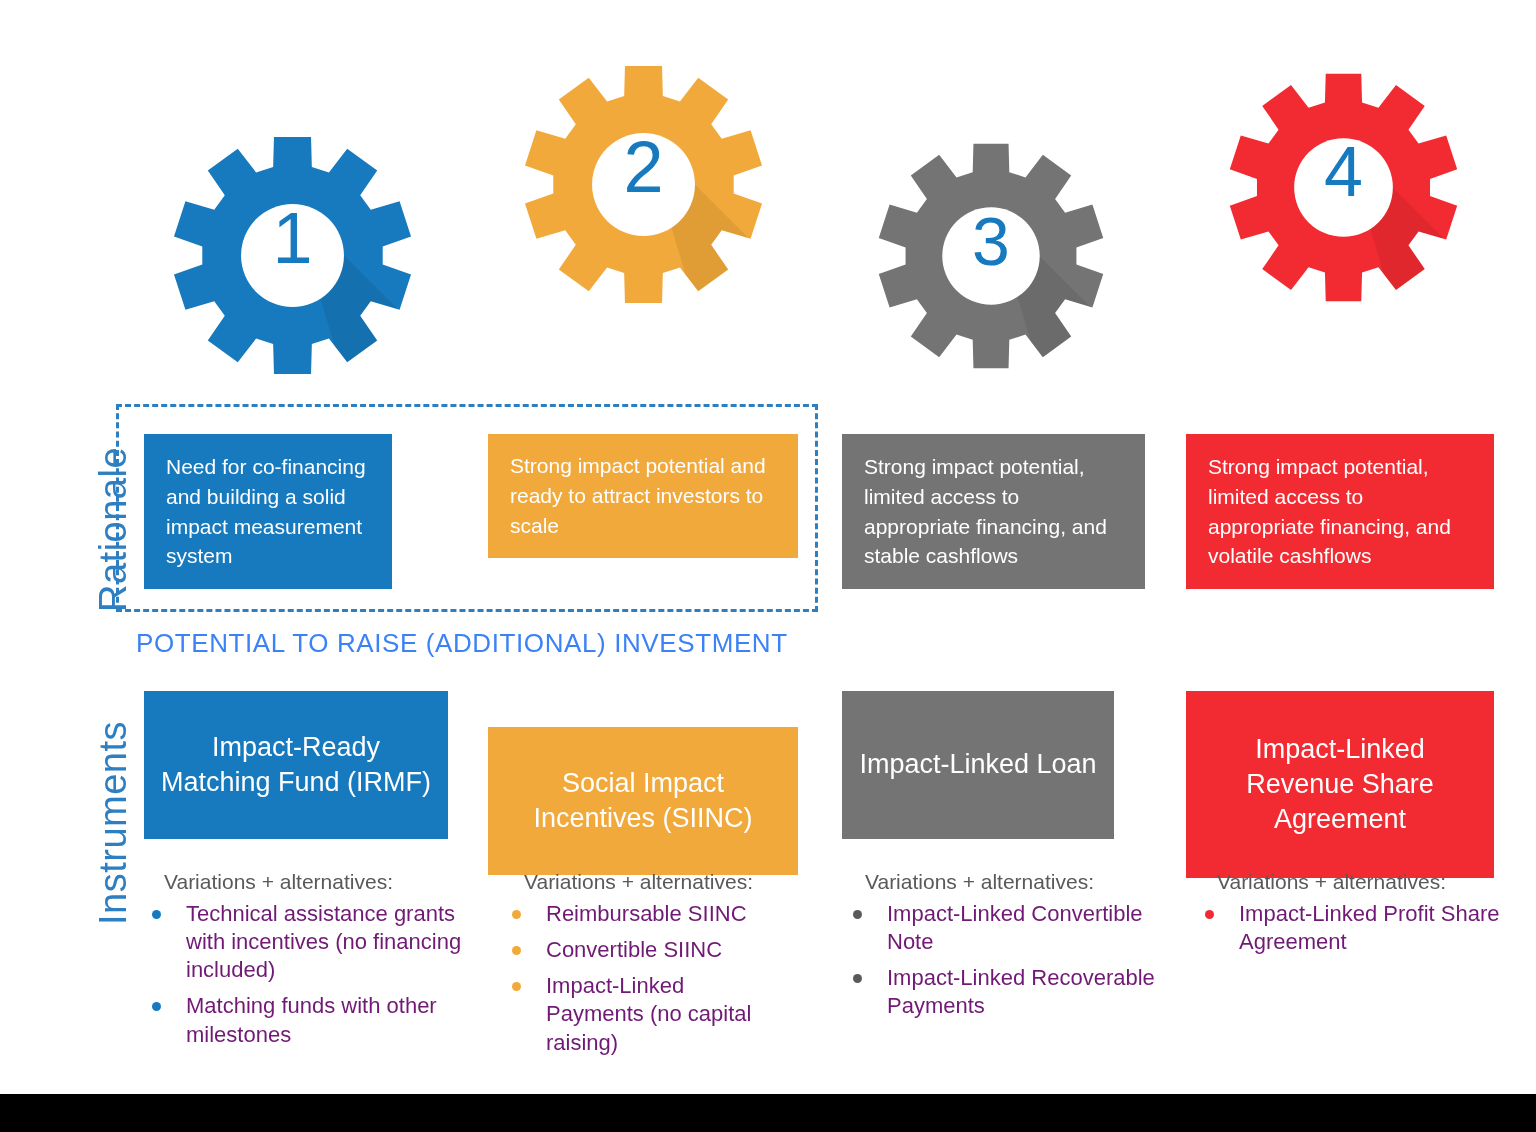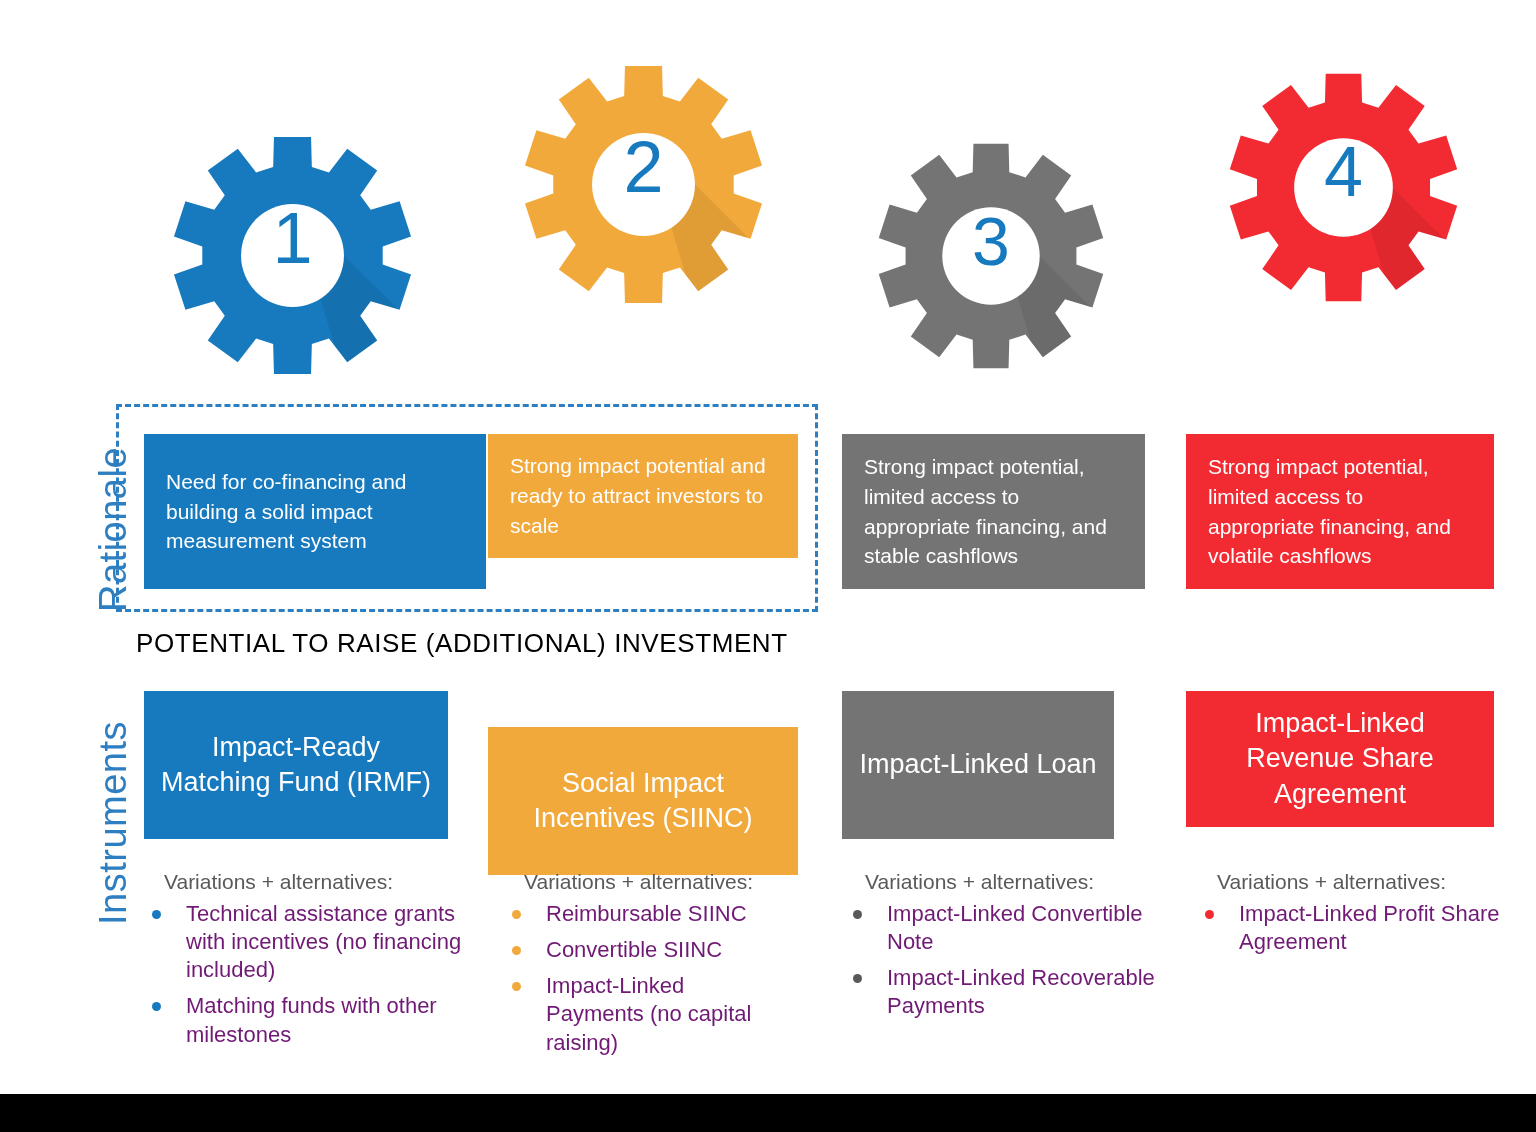--- a/index.html
+++ b/index.html
@@ -70,21 +70,21 @@
     display: flex;
     align-items: center;
     font-family: "Liberation Sans", sans-serif;
   }
   .rat-box span { display: block; }
 
   
   .potential-caption {
     position: absolute;
     left: 136px; top: 628px;
-    color: #000000;
+    color: #3b82f6;
     font-weight: 300;
     font-size: 26px;
     letter-spacing: 0.6px;
     white-space: nowrap;
     font-family: "Liberation Sans", sans-serif;
   }
 
   
   .inst-box {
     position: absolute;
@@ -194,21 +194,21 @@
       <circle cx="100" cy="100" r="42" fill="#ffffff"></circle>
     </svg>
     <div class="gear-num" style="top:62px; font-size:70px;">4</div>
   </div>
 
   <div class="side-label" style="left:92px; top:612px;">Rationale</div>
   <div class="side-label" style="left:92px; top:925px;">Instruments</div>
 
   <div class="dashed-frame"></div>
 
-  <div class="rat-box" style="left:144px; top:434px; width:342px; height:155px; background:#1779BE;">
+  <div class="rat-box" style="left:144px; top:434px; width:248px; height:155px; background:#1779BE;">
     <span>Need for co-financing and building a solid impact measurement system</span>
   </div>
   <div class="rat-box" style="left:488px; top:434px; width:310px; height:124px; background:#F2A93B;">
     <span>Strong impact potential and ready to attract investors to scale</span>
   </div>
   <div class="rat-box" style="left:842px; top:434px; width:303px; height:155px; background:#747474;">
     <span>Strong impact potential, limited access to appropriate financing, and stable cashflows</span>
   </div>
   <div class="rat-box" style="left:1186px; top:434px; width:308px; height:155px; background:#F22B32;">
     <span>Strong impact potential, limited access to appropriate financing, and volatile cashflows</span>
@@ -218,21 +218,21 @@
 
   <div class="inst-box" style="left:144px; top:691px; width:304px; height:148px; background:#1779BE;">
     <span>Impact-Ready Matching Fund (IRMF)</span>
   </div>
   <div class="inst-box" style="left:488px; top:727px; width:310px; height:148px; background:#F2A93B;">
     <span>Social Impact Incentives (SIINC)</span>
   </div>
   <div class="inst-box" style="left:842px; top:691px; width:272px; height:148px; background:#747474;">
     <span>Impact-Linked Loan</span>
   </div>
-  <div class="inst-box" style="left:1186px; top:691px; width:308px; height:136px; background:#F22B32;">
+  <div class="inst-box" style="left:1186px; top:691px; width:308px; height:187px; background:#F22B32;">
     <span>Impact-Linked Revenue Share Agreement</span>
   </div>
 
   <div class="var-col" style="left:144px; top:870px; width:340px;">
     <div class="var-title">Variations + alternatives:</div>
     <ul class="var-list">
         <li class="var-item"><span class="dot" style="background: rgb(23, 121, 190);"></span><span>Technical assistance grants with incentives (no financing included)</span></li>
         <li class="var-item"><span class="dot" style="background: rgb(23, 121, 190);"></span><span>Matching funds with other milestones</span></li>
       </ul>
   </div>

